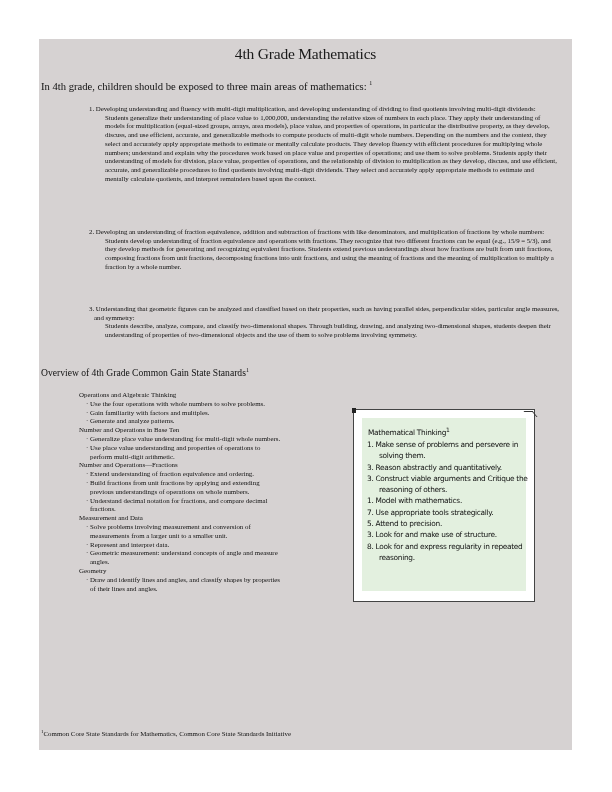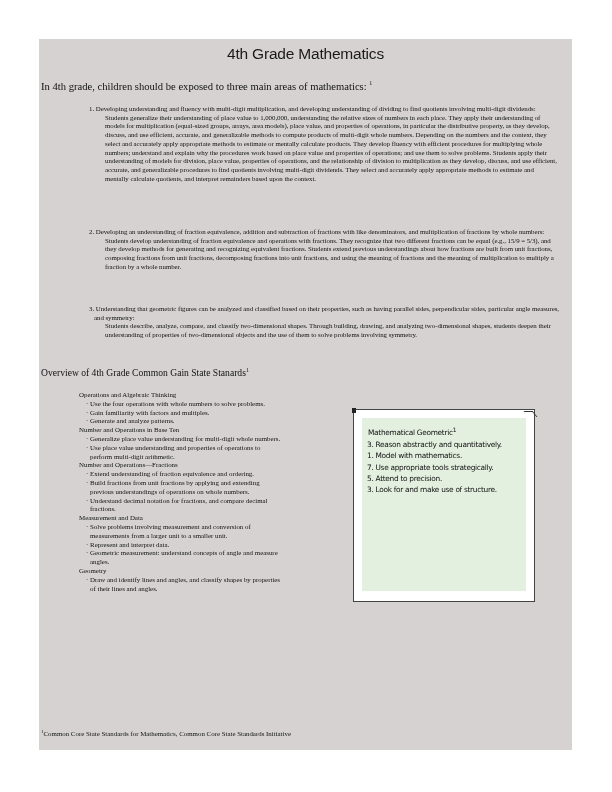--- a/index.html
+++ b/index.html
@@ -6,21 +6,21 @@
     body {
       width: 612px; height: 792px; background: #ffffff; position: relative; overflow: hidden;
       font-family: "Liberation Serif", "DejaVu Serif", serif; color: #111;
     }
     .panel {
       position: absolute; left: 39px; top: 39px; width: 533px; height: 711px;
       background: #d6d2d2;
     }
     .title {
       position: absolute; left: 0; width: 533px; top: 6px; text-align: center;
-      font-family: Liberation Sans, sans-serif; font-weight: 200; font-size: 15.5px;
+      font-family: Liberation Serif, serif; font-weight: 200; font-size: 15.5px;
       letter-spacing: -0.2px; color: #1a1a1a;
     }
     .intro {
       position: absolute; left: 2px; top: 42px; font-size: 10.6px; white-space: nowrap;
     }
     sup { font-size: 6px; vertical-align: super; line-height: 0; }
     .area {
       position: absolute; left: 50px; width: 470px; font-size: 6.9px; line-height: 8.7px;
       letter-spacing: -0.05px;
     }
@@ -133,28 +133,31 @@
       <div class="domain-name">Geometry</div>
       <div class="bullet">· <span>Draw and identify lines and angles, and classify shapes by properties of their lines and angles.</span></div>
     </div>
   </div>
 
   <div class="practices">
     <div class="corner-tl"></div>
     <div class="corner-tr"></div>
     <div class="inner">
       <div class="ptitle">
-        <span>Mathematical Geometric</span><sup>1</sup>
+        <span>Mathematical Thinking</span><sup>1</sup>
       </div>
       <ol>
+        <li>1. Make sense of problems and persevere in solving them.</li>
         <li>3. Reason abstractly and quantitatively.</li>
+        <li>3. Construct viable arguments and Critique the reasoning of others.</li>
         <li>1. Model with mathematics.</li>
         <li>7. Use appropriate tools strategically.</li>
         <li>5. Attend to precision.</li>
         <li>3. Look for and make use of structure.</li>
+        <li>8. Look for and express regularity in repeated reasoning.</li>
       </ol>
     </div>
   </div>
 
   <div class="footnote">
     <sup>1</sup><span>Common Core State Standards for Mathematics, Common Core State Standards Initiative</span>
   </div>
 
 </div>
 

